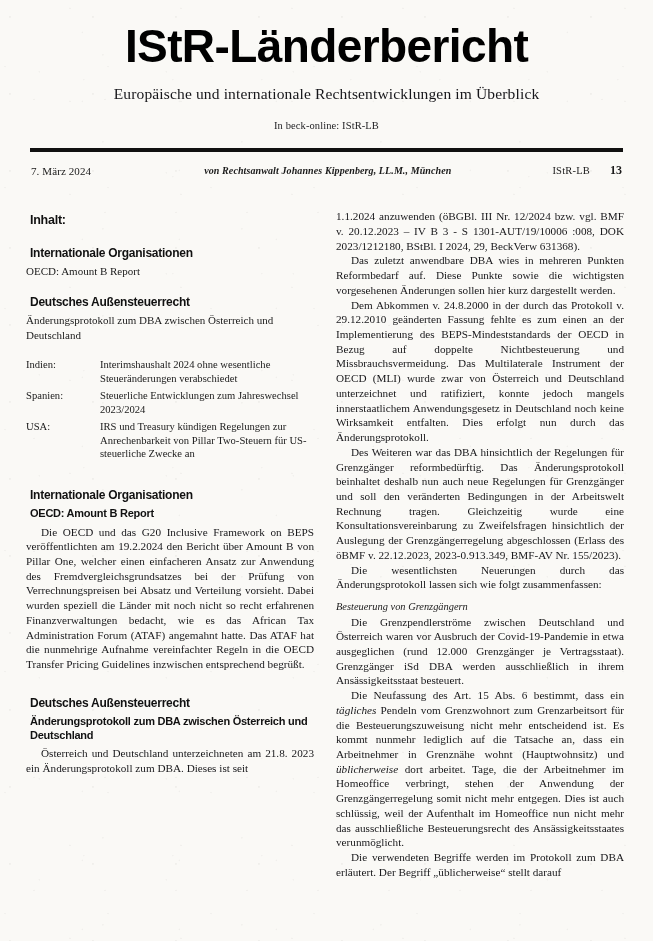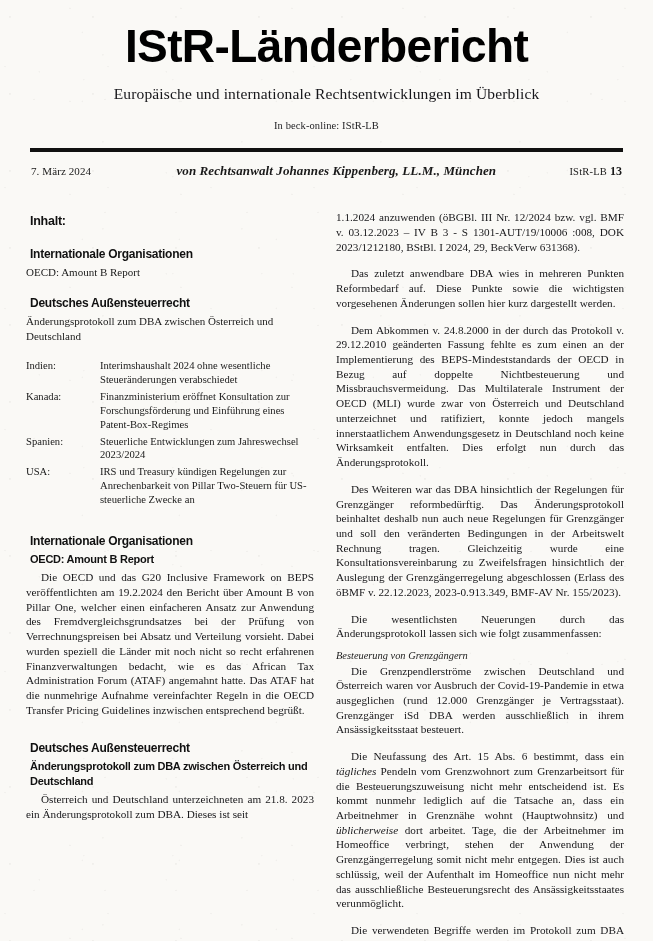--- a/index.html
+++ b/index.html
@@ -75,27 +75,27 @@
     display: flex;
     align-items: center;
     margin: 11px 5px 0 5px;
     font-size: 11px;
   }
   .issue-date { flex: 0 0 auto; letter-spacing: .1px; }
   .issue-author {
     flex: 1 1 auto;
     text-align: center;
     font-style: italic;
-    font-size: 13px;
+    font-size: 10px;
     font-weight: bold;
     letter-spacing: .1px;
     padding-left: 12px;
   }
   .issue-ref { flex: 0 0 auto; font-size: 10.5px; letter-spacing: .2px; }
-  .issue-page { font-weight: bold; font-size: 12px; margin-left: 3px; }
+  .issue-page { font-weight: bold; font-size: 12px; margin-left: 20px; }
 
   
   .columns {
     display: flex;
     gap: 22px;
     margin-top: 31px;
     align-items: flex-start;
   }
   .col { width: 288px; flex: 0 0 288px; }
 
@@ -132,21 +132,21 @@
   
   p.body {
     font-size: 11.2px;
     line-height: 1.315;
     text-align: justify;
     text-justify: inter-word;
     margin: 0;
     hyphens: manual;
     color: #17171a;
   }
-  p.body + p.body { margin-top: 12px; }
+  p.body + p.body { margin-top: 0; }
   p.body.indent { text-indent: 15px; }
   .ital { font-style: italic; }
   .sub-ital {
     font-style: italic;
     font-size: 10.4px;
     margin: 8px 0 1px;
     line-height: 1.3;
   }
   .gap-lg { margin-top: 24px; }
   .gap-md { margin-top: 15px; }
@@ -184,24 +184,20 @@
 
         <h2 class="sans-head sp-group-head">Deutsches Außensteuerrecht</h2>
         <p class="toc-entry">Änderungsprotokoll zum DBA zwischen Österreich und Deutschland</p>
 
 
         <table class="toc-table">
           <tbody>
             <tr>
               <td class="toc-country">Indien:</td>
               <td>Interimshaushalt 2024 ohne wesentliche Steueränderungen verabschiedet</td>
-            </tr>
-            <tr>
-              <td class="toc-country">Kanada:</td>
-              <td>Finanzministerium eröffnet Konsultation zur Forschungsförderung und Einführung eines Patent-Box-Regimes</td>
             </tr>
             <tr>
               <td class="toc-country">Spanien:</td>
               <td>Steuerliche Entwicklungen zum Jahreswechsel 2023/2024</td>
             </tr>
             <tr>
               <td class="toc-country">USA:</td>
               <td>IRS und Treasury kündigen Regelungen zur Anrechenbarkeit von Pillar Two-Steuern für US-steuerliche Zwecke an</td>
             </tr>
           </tbody>
@@ -217,21 +213,21 @@
       <section class="gap-lg">
         <h2 class="sans-head">Deutsches Außensteuerrecht</h2>
         <h3 class="sans-sub sp-art-head">Änderungsprotokoll zum DBA zwischen Österreich und Deutschland</h3>
         <p class="body indent gap-md">Österreich und Deutschland unterzeichneten am 21.8. 2023 ein Änderungsprotokoll zum DBA. Dieses ist seit</p>
       </section>
 
     </div>
 
     <div class="col">
 
-      <p class="body">1.1.2024 anzuwenden (öBGBl. III Nr. 12/2024 bzw. vgl. BMF v. 03.12.2023 – IV B 3 - S 1301-AUT/19/10006 :008, DOK 2023/1212180, BStBl. I 2024, 29, BeckVerw 631368).</p>
+      <p class="body">1.1.2024 anzuwenden (öBGBl. III Nr. 12/2024 bzw. vgl. BMF v. 20.12.2023 – IV B 3 - S 1301-AUT/19/10006 :008, DOK 2023/1212180, BStBl. I 2024, 29, BeckVerw 631368).</p>
       <p class="body indent">Das zuletzt anwendbare DBA wies in mehreren Punkten Reformbedarf auf. Diese Punkte sowie die wichtigsten vorgesehenen Änderungen sollen hier kurz dargestellt werden.</p>
       <p class="body indent">Dem Abkommen v. 24.8.2000 in der durch das Protokoll v. 29.12.2010 geänderten Fassung fehlte es zum einen an der Implementierung des BEPS-Mindeststandards der OECD in Bezug auf doppelte Nichtbesteuerung und Missbrauchsvermeidung. Das Multilaterale Instrument der OECD (MLI) wurde zwar von Österreich und Deutschland unterzeichnet und ratifiziert, konnte jedoch mangels innerstaatlichem Anwendungsgesetz in Deutschland noch keine Wirksamkeit entfalten. Dies erfolgt nun durch das Änderungsprotokoll.</p>
       <p class="body indent">Des Weiteren war das DBA hinsichtlich der Regelungen für Grenzgänger reformbedürftig. Das Änderungsprotokoll beinhaltet deshalb nun auch neue Regelungen für Grenzgänger und soll den veränderten Bedingungen in der Arbeitswelt Rechnung tragen. Gleichzeitig wurde eine Konsultationsvereinbarung zu Zweifelsfragen hinsichtlich der Auslegung der Grenzgängerregelung abgeschlossen (Erlass des öBMF v. 22.12.2023, 2023-0.913.349, BMF-AV Nr. 155/2023).</p>
       <p class="body indent">Die wesentlichsten Neuerungen durch das Änderungsprotokoll lassen sich wie folgt zusammenfassen:</p>
 
       <div class="sub-ital">Besteuerung von Grenzgängern</div>
 
       <p class="body indent">Die Grenzpendlerströme zwischen Deutschland und Österreich waren vor Ausbruch der Covid-19-Pandemie in etwa ausgeglichen (rund 12.000 Grenzgänger je Vertragsstaat). Grenzgänger iSd DBA werden ausschließlich in ihrem Ansässigkeitsstaat besteuert.</p>
 
       <p class="body indent"><span>Die Neufassung des Art. 15 Abs. 6 bestimmt, dass ein </span><span class="ital">tägliches</span><span> Pendeln vom Grenzwohnort zum Grenzarbeitsort für die Besteuerungszuweisung nicht mehr entscheidend ist. Es kommt nunmehr lediglich auf die Tatsache an, dass ein Arbeitnehmer in Grenznähe wohnt (Hauptwohnsitz) und </span><span class="ital">üblicherweise</span><span> dort arbeitet. Tage, die der Arbeitnehmer im Homeoffice verbringt, stehen der Anwendung der Grenzgängerregelung somit nicht mehr entgegen. Dies ist auch schlüssig, weil der Aufenthalt im Homeoffice nun nicht mehr das ausschließliche Besteuerungsrecht des Ansässigkeitsstaates verunmöglicht.</span></p>

